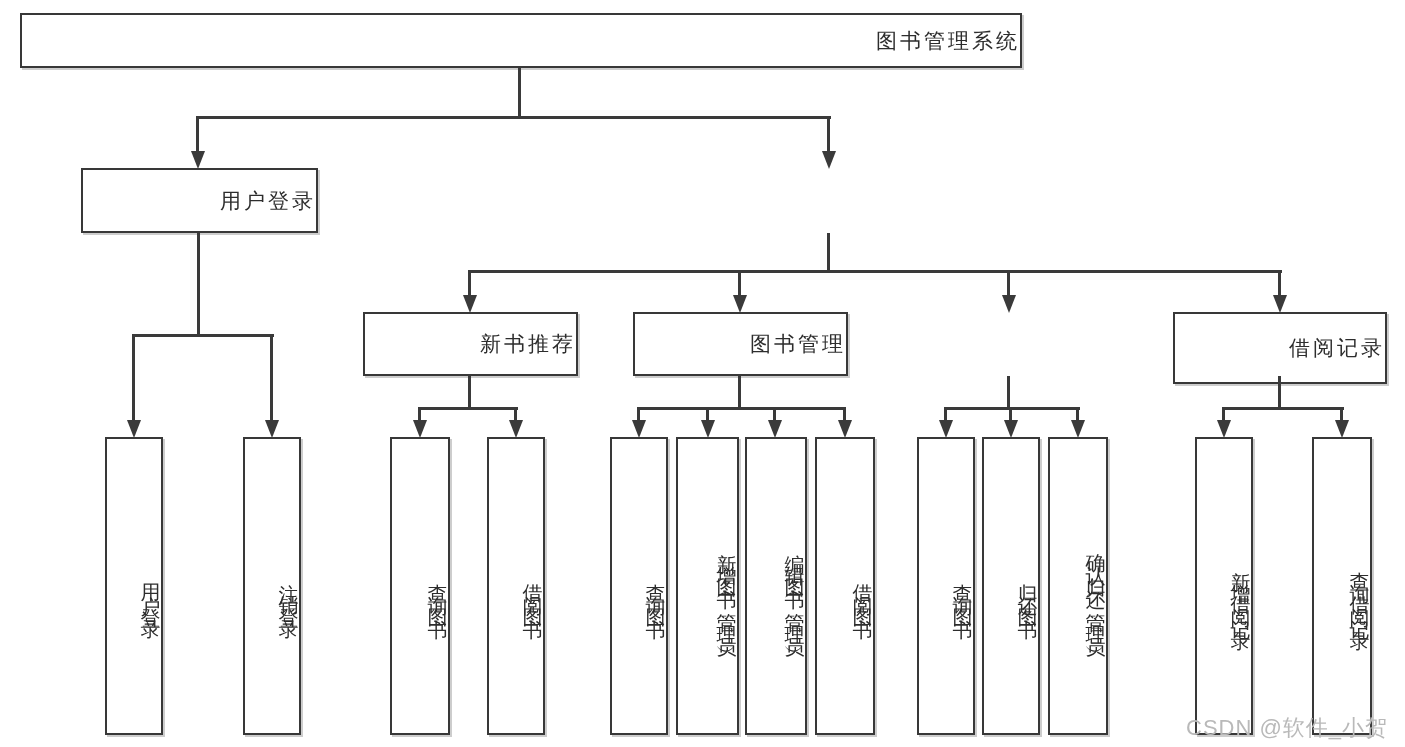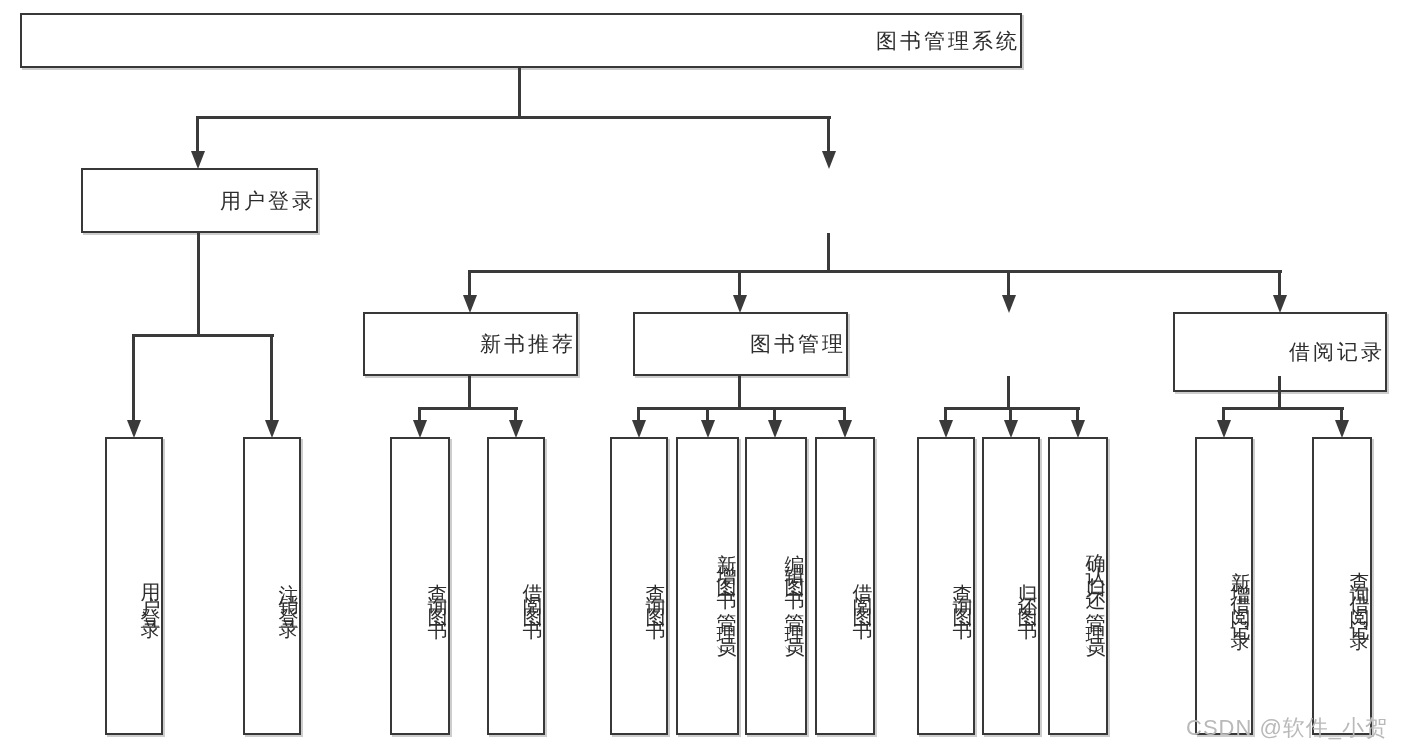--- a/index.html
+++ b/index.html
@@ -75,21 +75,21 @@
   <div class="ah" style="left:1002px;top:295px"></div>
   <div class="vline" style="left:1278px;top:270px;height:25px"></div>
   <div class="ah" style="left:1273px;top:295px"></div>
 
   <div class="box hbox" style="left:363px;top:312px;width:215px;height:64px">
     <span>新书推荐</span>
   </div>
   <div class="box hbox" style="left:633px;top:312px;width:215px;height:64px">
     <span>图书管理</span>
   </div>
-  <div class="box hbox" style="left:1173px;top:312px;width:214px;height:80px">
+  <div class="box hbox" style="left:1173px;top:312px;width:214px;height:72px">
     <span>借阅记录</span>
   </div>
 
   <div class="vline" style="left:468px;top:376px;height:34px"></div>
   <div class="hline" style="left:420px;top:407px;width:98px"></div>
   <div class="vline" style="left:418px;top:407px;height:13px"></div>
   <div class="ah" style="left:413px;top:420px"></div>
   <div class="vline" style="left:514px;top:407px;height:13px"></div>
   <div class="ah" style="left:509px;top:420px"></div>
 

